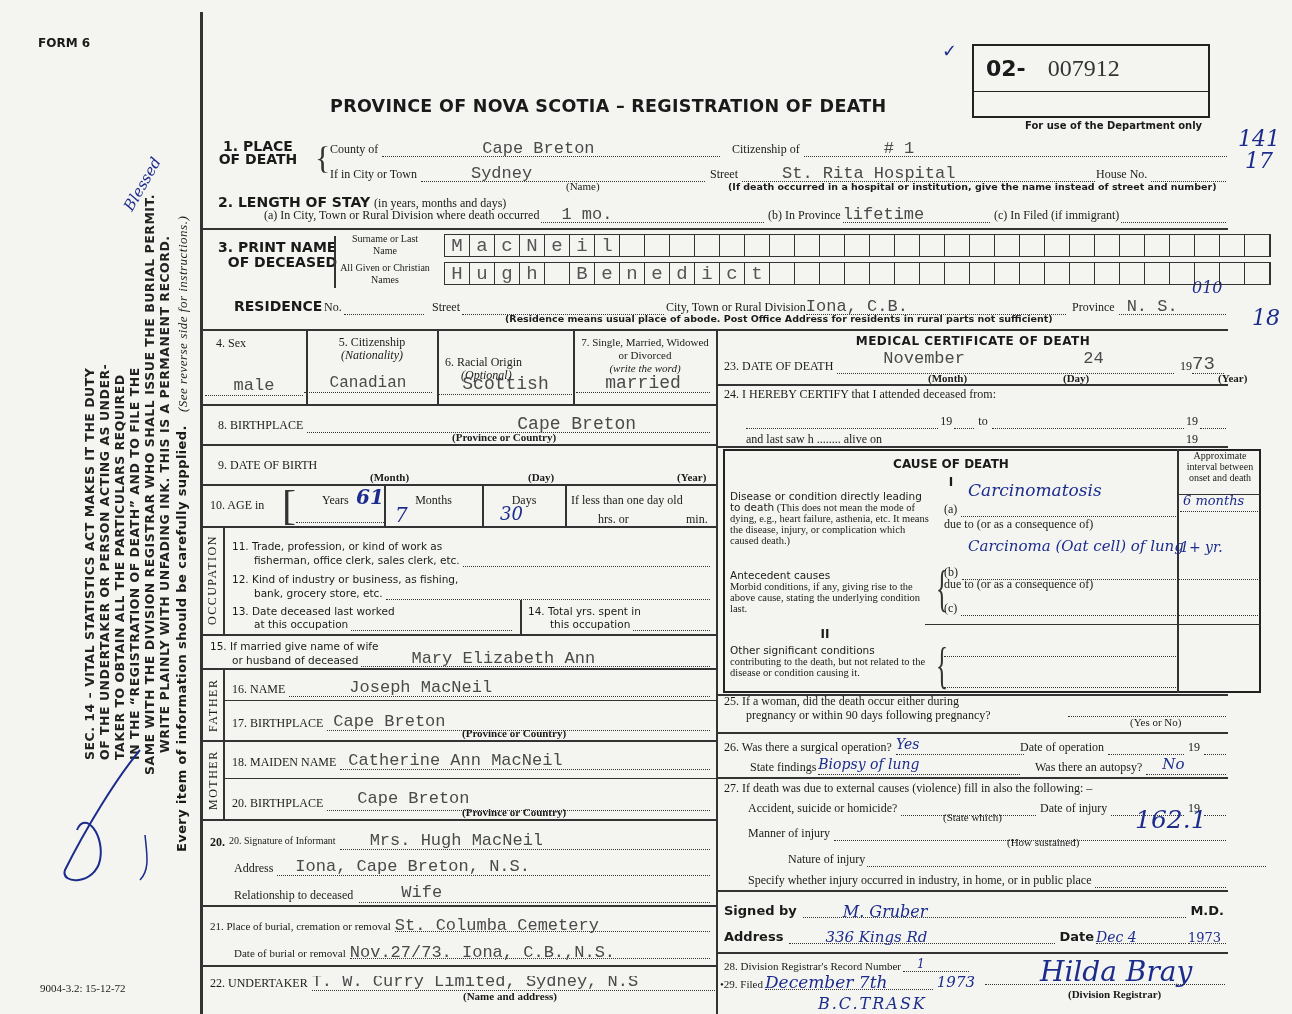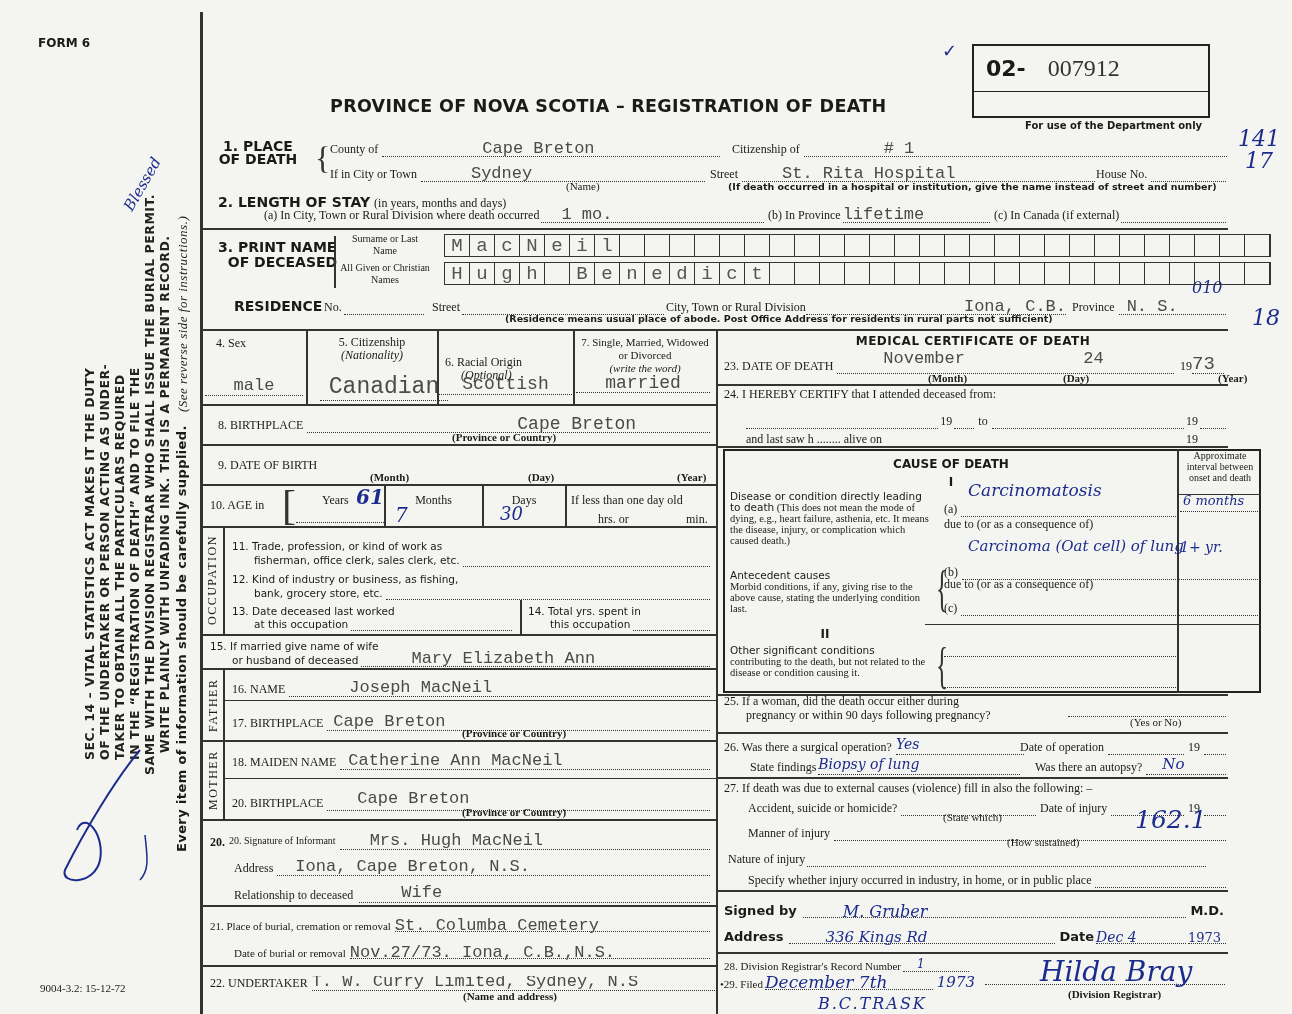--- a/index.html
+++ b/index.html
@@ -99,21 +99,21 @@
 </div>
 <div class="abs lbl" style="left:264px;top:208px;width:500px;display:flex;">
   <span>(a) In City, Town or Rural Division where death occurred</span>
   <span class="dots mono" style="flex:1;margin-left:2px;padding-left:20px;font-size:17px;line-height:13px;">1 mo.</span>
 </div>
 <div class="abs lbl" style="left:768px;top:208px;width:222px;display:flex;">
   <span>(b) In Province</span>
   <span class="dots mono" style="flex:1;margin-left:2px;font-size:17px;line-height:13px;">lifetime</span>
 </div>
 <div class="abs lbl" style="left:994px;top:208px;width:232px;display:flex;">
-  <span>(c) In Canada (if external)</span>
+  <span>(c) In Filed (if immigrant)</span>
   <span class="dots" style="flex:1;margin-left:2px;"></span>
 </div>
 
 <div class="hline" style="left:203px;top:228px;width:1025px;height:1.5px;"></div>
 
 <div class="abs sans b" style="left:218px;top:240px;font-size:14px;line-height:15px;">3. PRINT NAME<br>&nbsp;&nbsp;OF DECEASED</div>
 <div class="vline" style="left:334px;top:236px;height:52px;width:1.5px;"></div>
 <div class="abs tiny center" style="left:340px;top:233px;width:90px;line-height:12px;">Surname or Last Name</div>
 <div class="abs tiny center" style="left:340px;top:262px;width:90px;line-height:12px;">All Given or Christian Names</div>
 
@@ -192,21 +192,21 @@
 <div class="abs lbl" style="left:324px;top:300px;width:100px;display:flex;">
   <span>No.</span>
   <span class="dots" style="flex:1;margin-left:2px;"></span>
 </div>
 <div class="abs lbl" style="left:432px;top:300px;width:232px;display:flex;">
   <span>Street</span>
   <span class="dots" style="flex:1;margin-left:2px;"></span>
 </div>
 <div class="abs lbl" style="left:666px;top:300px;width:400px;display:flex;">
   <span>City, Town or Rural Division</span>
-  <span class="dots mono" style="flex:1;font-size:17px;line-height:13px;text-align:right;">Iona, C.B.</span>
+  <span class="dots mono" style="flex:1;font-size:17px;line-height:13px;">Iona, C.B.</span>
 </div>
 <div class="abs lbl" style="left:1072px;top:300px;width:154px;display:flex;">
   <span>Province</span>
   <span class="dots mono" style="flex:1;margin-left:4px;padding-left:8px;font-size:17px;line-height:13px;">N. S.</span>
 </div>
 <div class="abs sans b" style="left:505px;top:313px;font-size:9.5px;">(Residence means usual place of abode. Post Office Address for residents in rural parts not sufficient)</div>
 
 <div class="hline" style="left:203px;top:329px;width:1025px;"></div>
 
 <div class="vline" style="left:716px;top:331px;height:683px;"></div>
@@ -215,21 +215,21 @@
 <div class="vline" style="left:437px;top:331px;height:74px;width:1.5px;"></div>
 <div class="vline" style="left:573px;top:331px;height:74px;width:1.5px;"></div>
 
 <div class="abs lbl" style="left:216px;top:336px;">4. Sex</div>
 <div class="abs mono dots center" style="left:205px;top:376px;width:98px;font-size:17px;">male</div>
 
 <div class="abs lbl center" style="left:308px;top:336px;width:128px;line-height:13px;">
   <div>5. Citizenship</div>
   <div style="font-style:italic;">(Nationality)</div>
 </div>
-<div class="abs mono dots center" style="left:320px;top:374px;width:128px;font-size:23px;">Canadian</div>
+<div class="abs mono dots center" style="left:304px;top:374px;width:128px;font-size:16px;">Canadian</div>
 
 <div class="abs lbl" style="left:445px;top:356px;width:128px;line-height:13px;">
   <div>6. Racial Origin</div>
   <div style="font-style:italic;padding-left:16px;">(Optional)</div>
 </div>
 <div class="abs mono dots center" style="left:439px;top:374px;width:133px;font-size:18px;">Scottish</div>
 
 <div class="abs small center" style="left:576px;top:336px;width:138px;line-height:13px;">
   <div>7. Single, Married, Widowed or Divorced</div>
   <div style="font-style:italic;">(write the word)</div>
@@ -494,21 +494,21 @@
   <span class="dots" style="flex:1;margin-left:4px;"></span>
   <span style="margin:0 4px;">19</span>
   <span class="dots" style="width:22px;"></span>
 </div>
 <div class="abs hand" style="left:1135px;top:805px;font-size:25px;font-style:italic;">162.1</div>
 <div class="abs lbl" style="left:748px;top:826px;width:478px;display:flex;">
   <span>Manner of injury</span>
   <span class="dots" style="flex:1;margin-left:4px;"></span>
 </div>
 <div class="abs small" style="left:1007px;top:836px;">(How sustained)</div>
-<div class="abs lbl" style="left:728px;top:852px;width:478px;display:flex;">
+<div class="abs lbl" style="left:788px;top:852px;width:478px;display:flex;">
   <span>Nature of injury</span>
   <span class="dots" style="flex:1;margin-left:2px;"></span>
 </div>
 <div class="abs lbl" style="left:748px;top:873px;width:478px;display:flex;">
   <span>Specify whether injury occurred in industry, in home, or in public place</span>
   <span class="dots" style="flex:1;margin-left:4px;"></span>
 </div>
 <div class="hline" style="left:718px;top:890px;width:510px;height:1.5px;"></div>
 
 <div class="abs" style="left:724px;top:903px;width:500px;display:flex;align-items:flex-end;">

